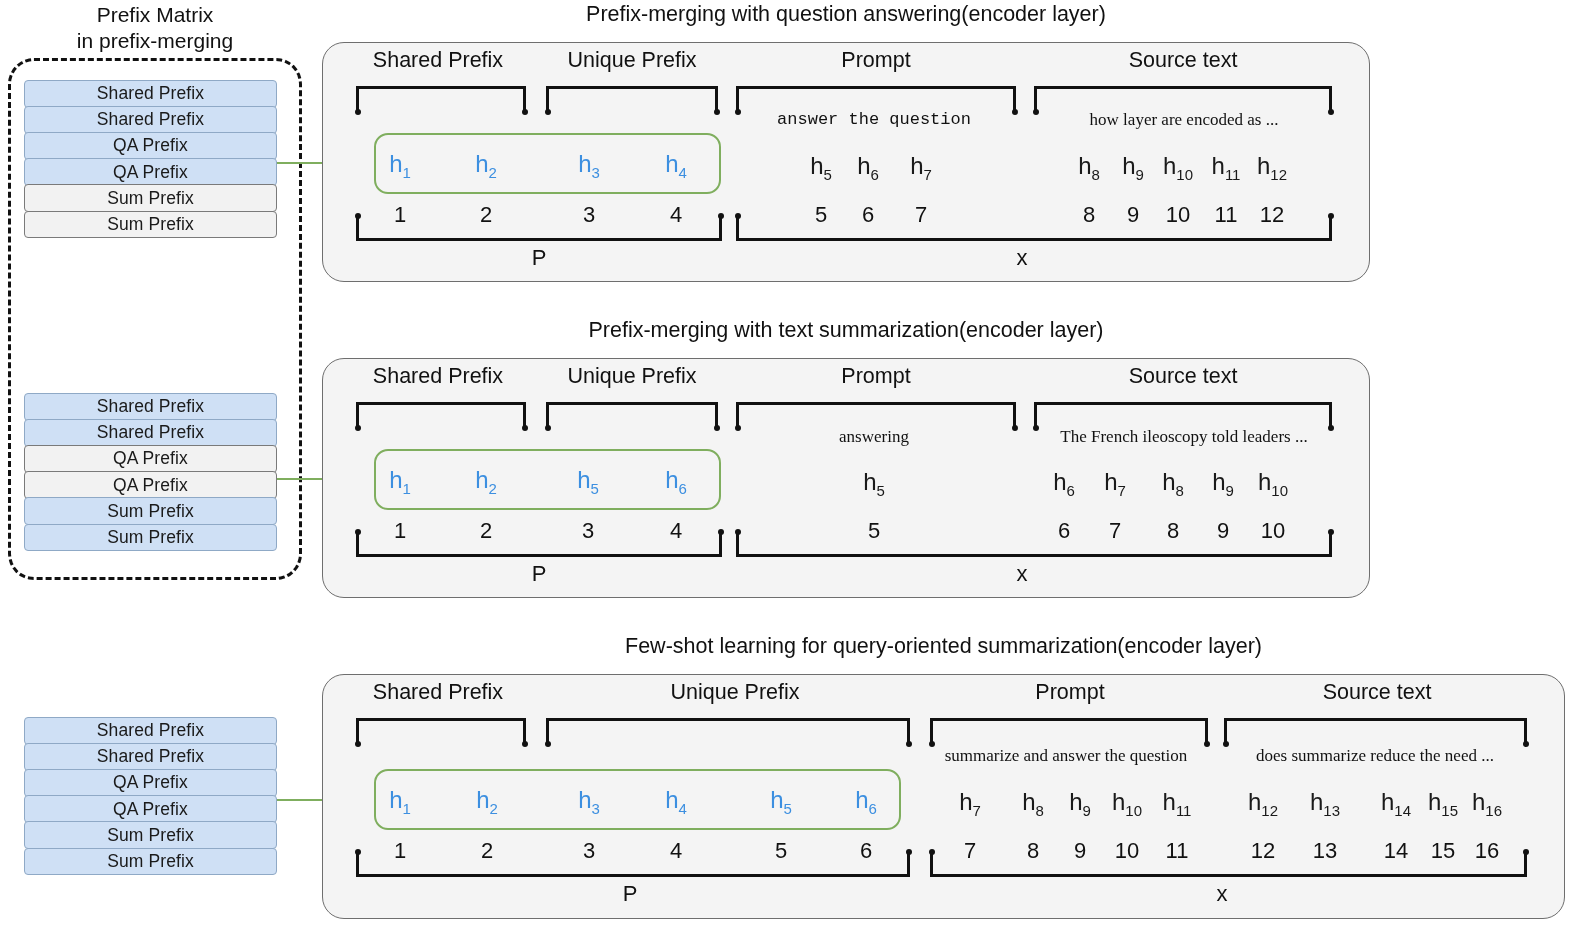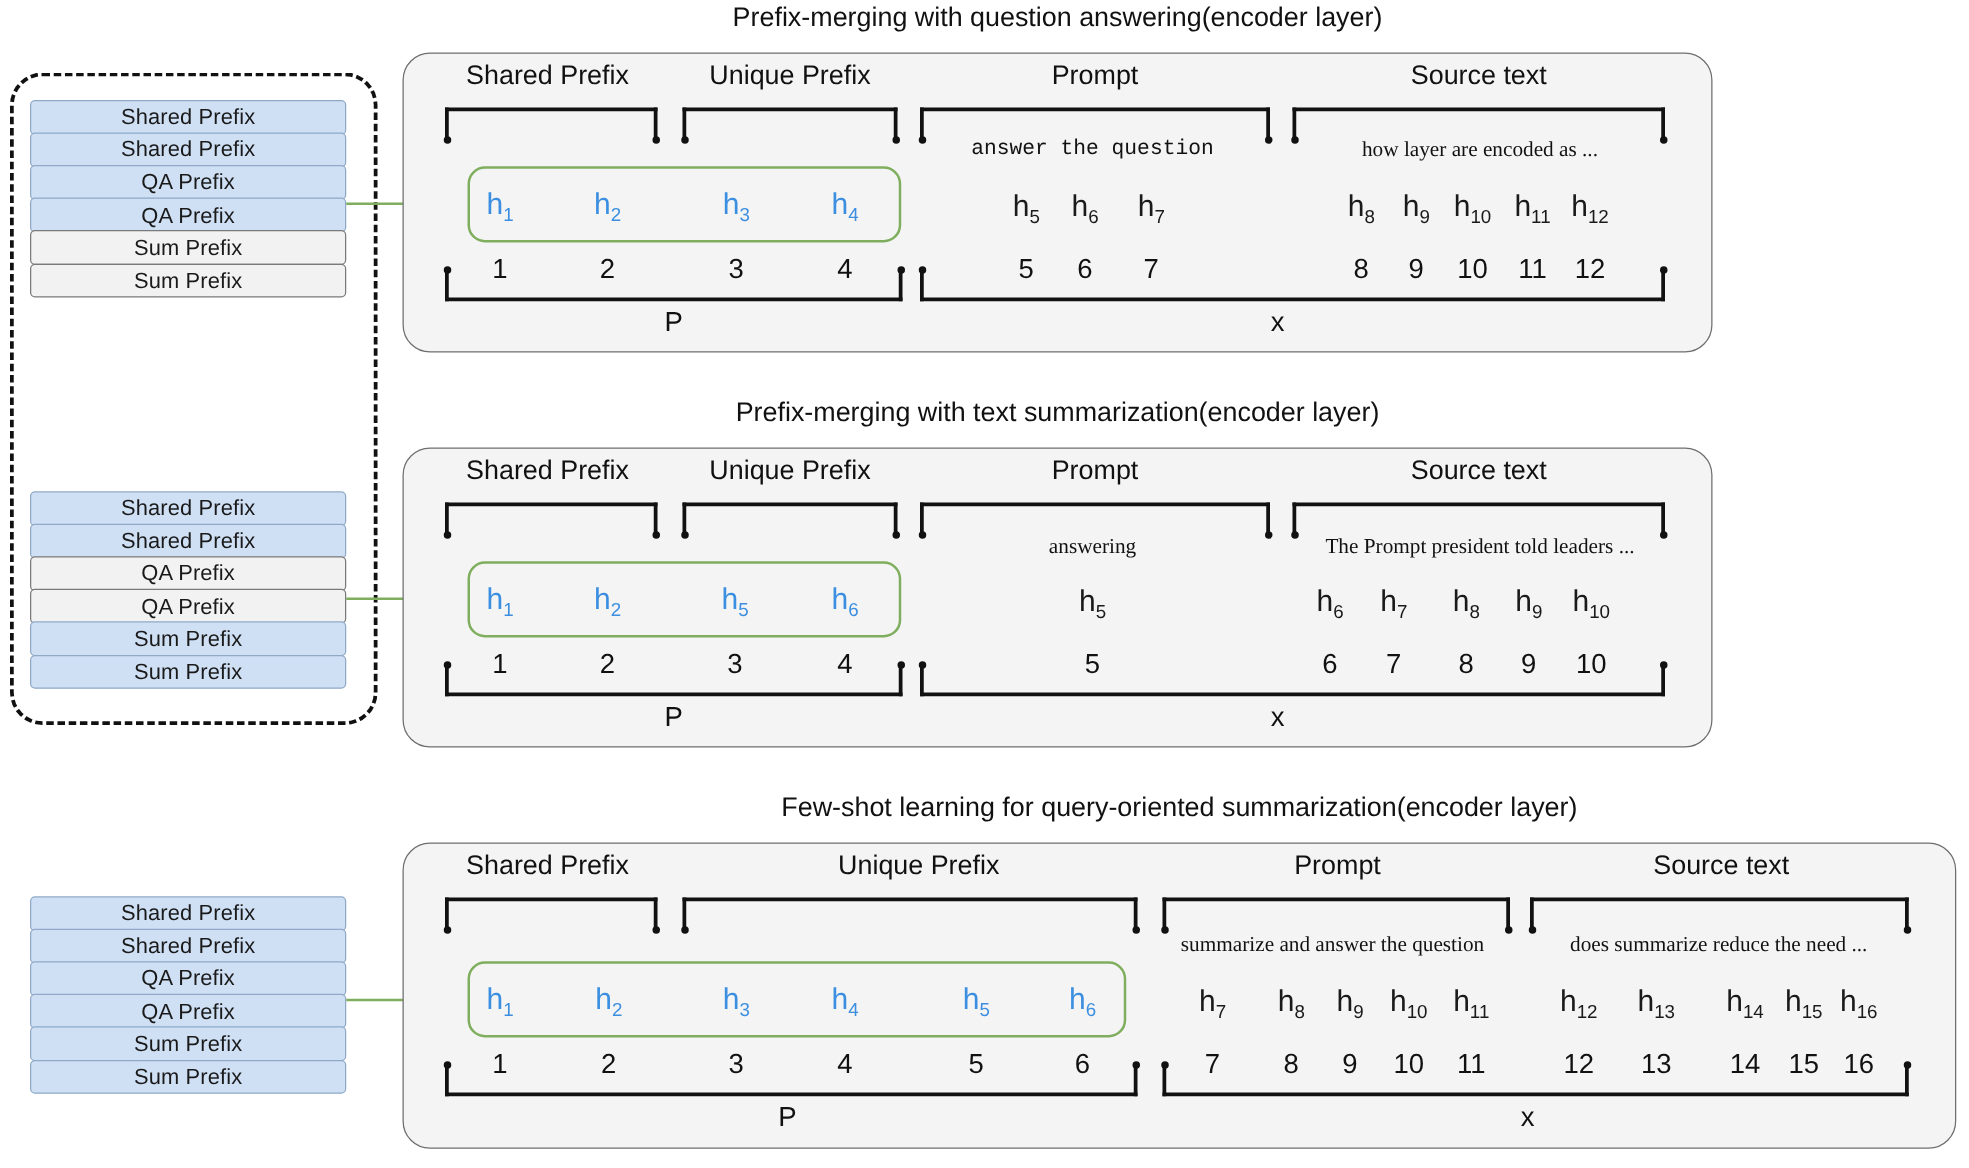--- a/index.html
+++ b/index.html
@@ -70,20 +70,22 @@
     color:#111;white-space:nowrap;transform:translateX(-50%);
   }
   .range-letter{
     position:absolute;font-size:22px;color:#111;transform:translateX(-50%);
   }
 </style>
 </head>
 <body>
 
 <div class="matrix-title" style="top:2px;">
+  <div>Prefix Matrix</div>
+  <div>in prefix-merging</div>
 </div>
 
 <div class="dashed-group" style="left:8px;top:58px;width:288px;height:516px;"></div>
 
 <div class="matrix" id="m0" style="left:24px;top:80px;width:253px;">
     <div class="prefix-row blue">Shared Prefix</div>
     <div class="prefix-row blue">Shared Prefix</div>
     <div class="prefix-row blue">QA Prefix</div>
     <div class="prefix-row blue">QA Prefix</div>
     <div class="prefix-row">Sum Prefix</div>
@@ -244,21 +246,21 @@
 </div>
 <div class="bracket" style="left:1034px;top:402px;width:298px;height:26px;">
   <div class="bar" style="top:0;"></div>
     <div class="tick" style="left:0;top:0;height:26px;"></div>
   <div class="tick" style="right:0;top:0;height:26px;"></div>
   <div class="dot" style="left:-1.5px;top:23px;"></div>
     <div class="dot" style="right:-1.5px;top:23px;"></div>
 </div>
 
 <div class="serif" style="left:874px;top:427px;">answering</div>
-<div class="serif" style="left:1184px;top:427px;">The Prompt president told leaders ...</div>
+<div class="serif" style="left:1184px;top:427px;">The French ileoscopy told leaders ...</div>
 
 <div class="hbox" style="left:374px;top:449px;width:347px;height:61px;"></div>
 
 <div id="sum-prefix-h">
     <span class="htoken" style="left: 400px; top: 466px;">h<sub>1</sub></span>
     <span class="htoken" style="left: 486px; top: 466px;">h<sub>2</sub></span>
     <span class="htoken" style="left: 588px; top: 466px;">h<sub>5</sub></span>
     <span class="htoken" style="left: 676px; top: 466px;">h<sub>6</sub></span>
   </div>
 <div id="sum-prompt-h">

